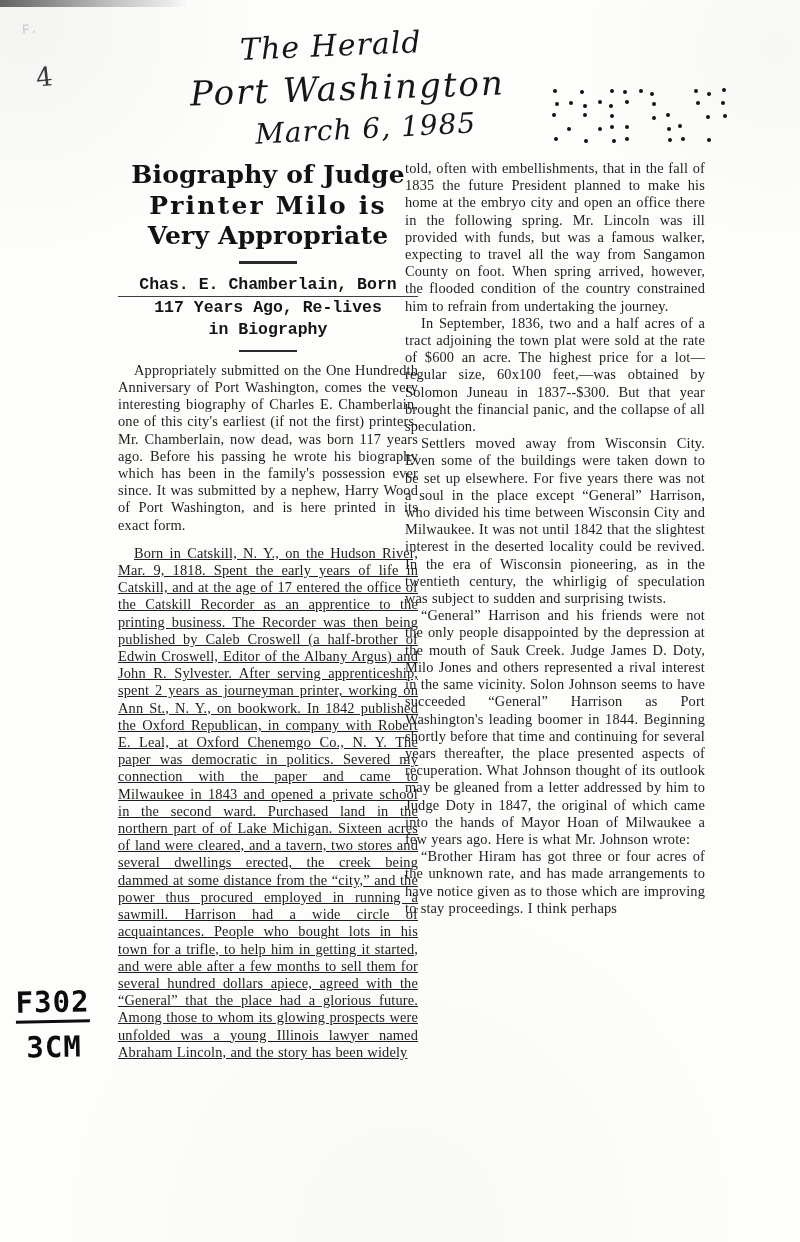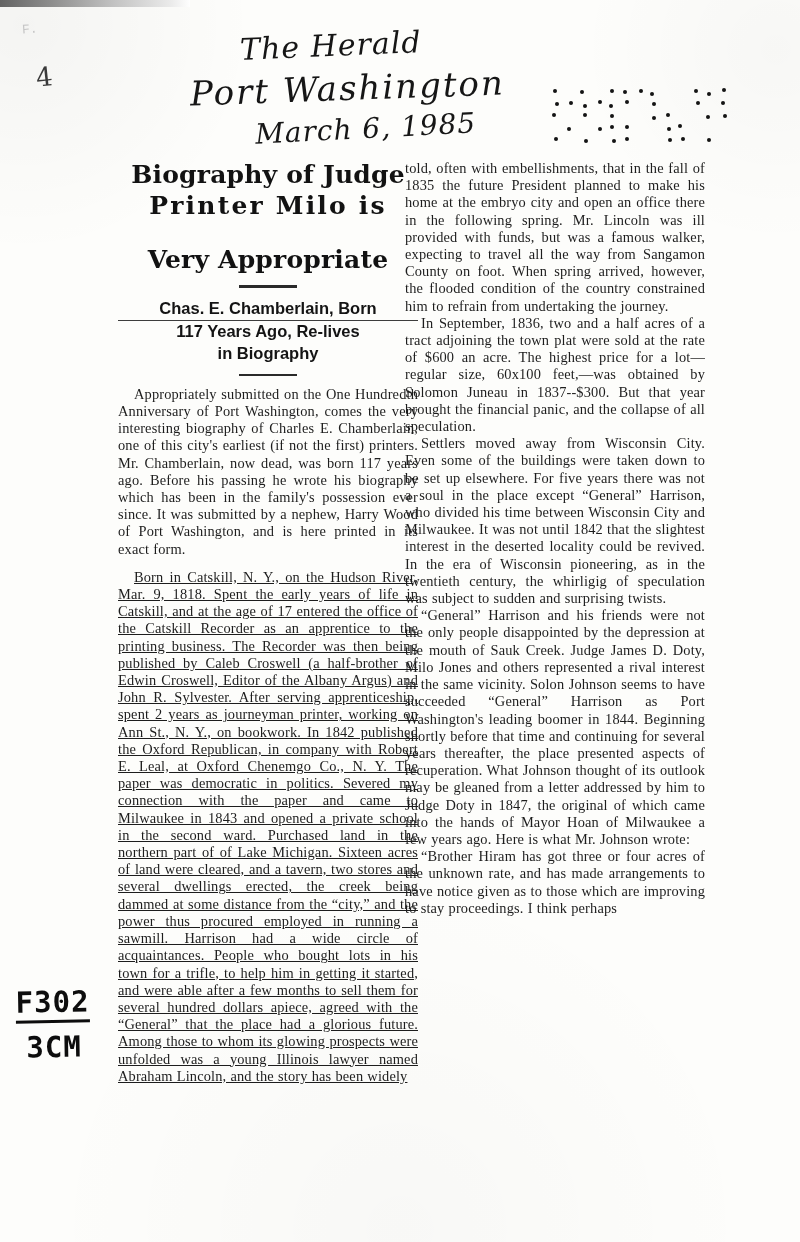--- a/index.html
+++ b/index.html
@@ -120,33 +120,33 @@
     font-family: "DejaVu Serif", serif;
     font-weight: bold;
     font-size: 25px;
     line-height: 1.22;
     letter-spacing: .2px;
     color: #121212;
     margin: 0 0 2px 0;
   }
   .headline .l1 { display: block; }
   .headline .l2 { display: block; letter-spacing: 2.2px; }
-  .headline .l3 { display: block; margin-top: 24px; }
+  .headline .l3 { display: block; }
 
   .rule {
     width: 58px;
     height: 0;
     border-top: 3px solid #2a2a2a;
     margin: 9px auto 10px auto;
   }
   .rule.thin { border-top-width: 2px; }
 
   .subhead {
     text-align: center;
-    font-family: Liberation Sans, sans-serif;
+    font-family: Liberation Mono, monospace;
     font-weight: bold;
     font-size: 16.5px;
     line-height: 1.32;
     color: #141414;
     margin: 0;
   }
   .subhead .s1 { display: block; border-bottom: 1.5px solid #3d3d3d; padding-bottom: 1px; }
   .subhead .s2 { display: block; }
   .subhead .s3 { display: block; }
 

